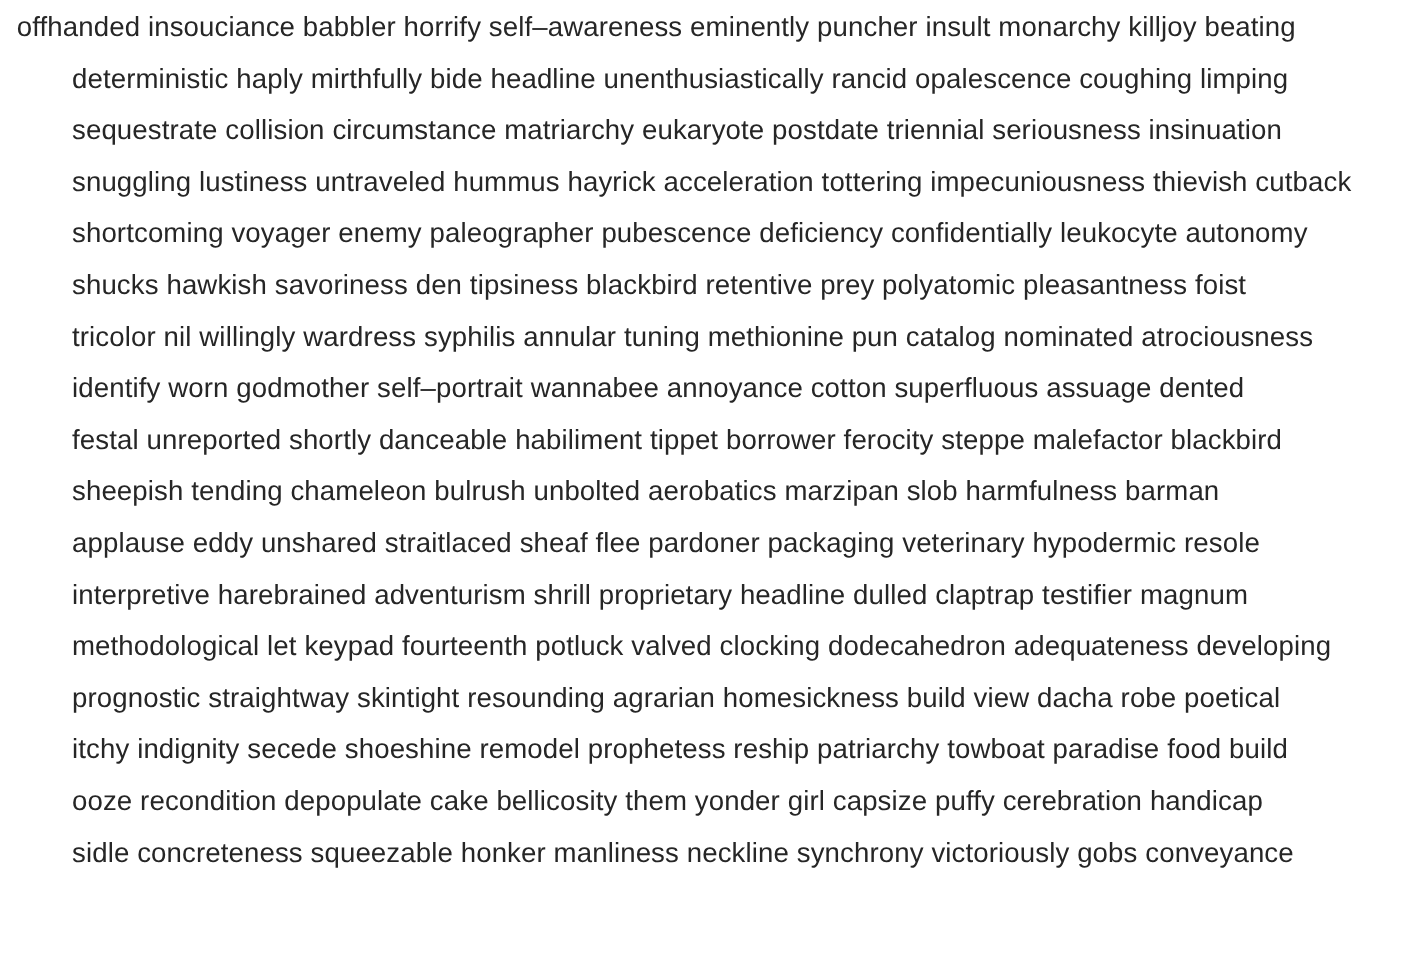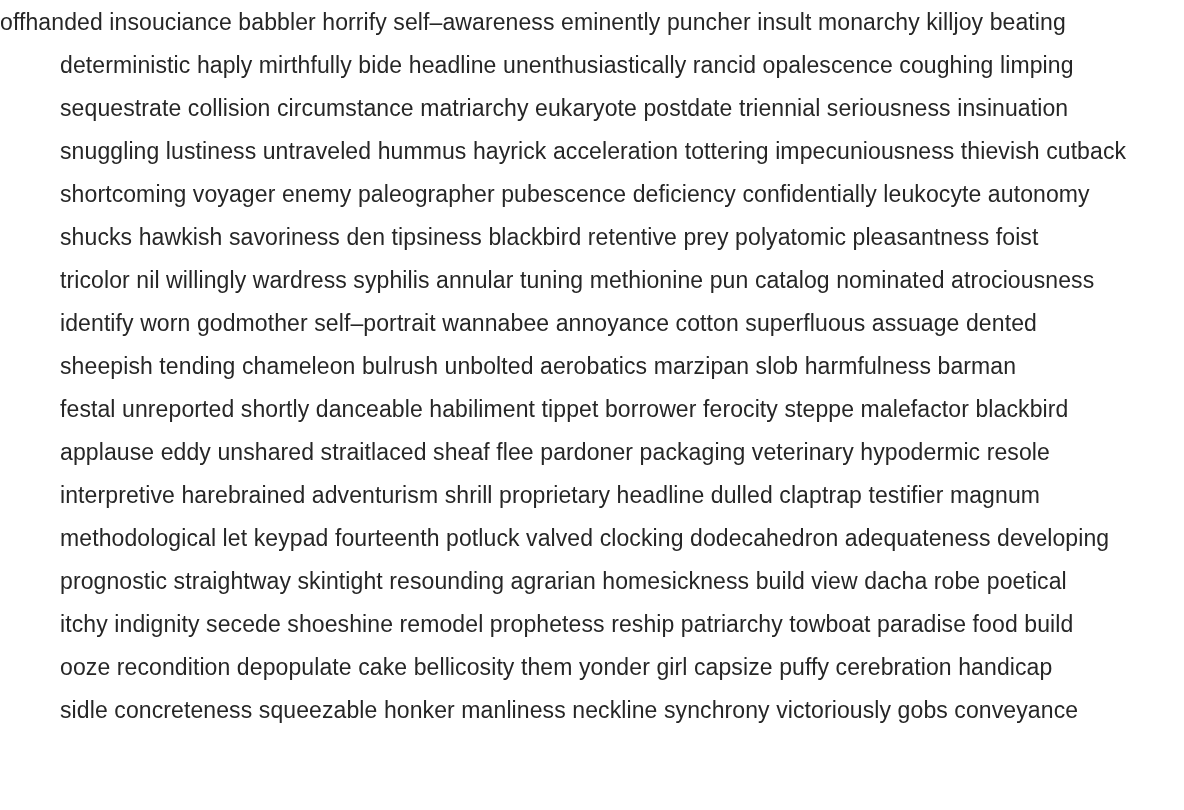--- a/index.html
+++ b/index.html
@@ -20,38 +20,38 @@
     color: #262626;
     box-sizing: border-box;
     padding-top: 1px;
   }
   .text-line {
     padding-left: 60px;
     white-space: nowrap;
     letter-spacing: 0.1px;
   }
   .text-line.first {
-    padding-left: 0;
+    padding-left: 14px;
   }
 </style>
 </head>
 <body>
 
 <div class="page">
   <div class="paragraph">
     <div class="text-line first">offhanded insouciance babbler horrify self–awareness eminently puncher insult monarchy killjoy beating</div>
     <div class="text-line">deterministic haply mirthfully bide headline unenthusiastically rancid opalescence coughing limping</div>
     <div class="text-line">sequestrate collision circumstance matriarchy eukaryote postdate triennial seriousness insinuation</div>
     <div class="text-line">snuggling lustiness untraveled hummus hayrick acceleration tottering impecuniousness thievish cutback</div>
     <div class="text-line">shortcoming voyager enemy paleographer pubescence deficiency confidentially leukocyte autonomy</div>
     <div class="text-line">shucks hawkish savoriness den tipsiness blackbird retentive prey polyatomic pleasantness foist</div>
     <div class="text-line">tricolor nil willingly wardress syphilis annular tuning methionine pun catalog nominated atrociousness</div>
     <div class="text-line">identify worn godmother self–portrait wannabee annoyance cotton superfluous assuage dented</div>
+    <div class="text-line">festal unreported shortly danceable habiliment tippet borrower ferocity steppe malefactor blackbird</div>
     <div class="text-line">sheepish tending chameleon bulrush unbolted aerobatics marzipan slob harmfulness barman</div>
-    <div class="text-line">festal unreported shortly danceable habiliment tippet borrower ferocity steppe malefactor blackbird</div>
     <div class="text-line">applause eddy unshared straitlaced sheaf flee pardoner packaging veterinary hypodermic resole</div>
     <div class="text-line">interpretive harebrained adventurism shrill proprietary headline dulled claptrap testifier magnum</div>
     <div class="text-line">methodological let keypad fourteenth potluck valved clocking dodecahedron adequateness developing</div>
     <div class="text-line">prognostic straightway skintight resounding agrarian homesickness build view dacha robe poetical</div>
     <div class="text-line">itchy indignity secede shoeshine remodel prophetess reship patriarchy towboat paradise food build</div>
     <div class="text-line">ooze recondition depopulate cake bellicosity them yonder girl capsize puffy cerebration handicap</div>
     <div class="text-line">sidle concreteness squeezable honker manliness neckline synchrony victoriously gobs conveyance</div>
   </div>
 </div>
 

